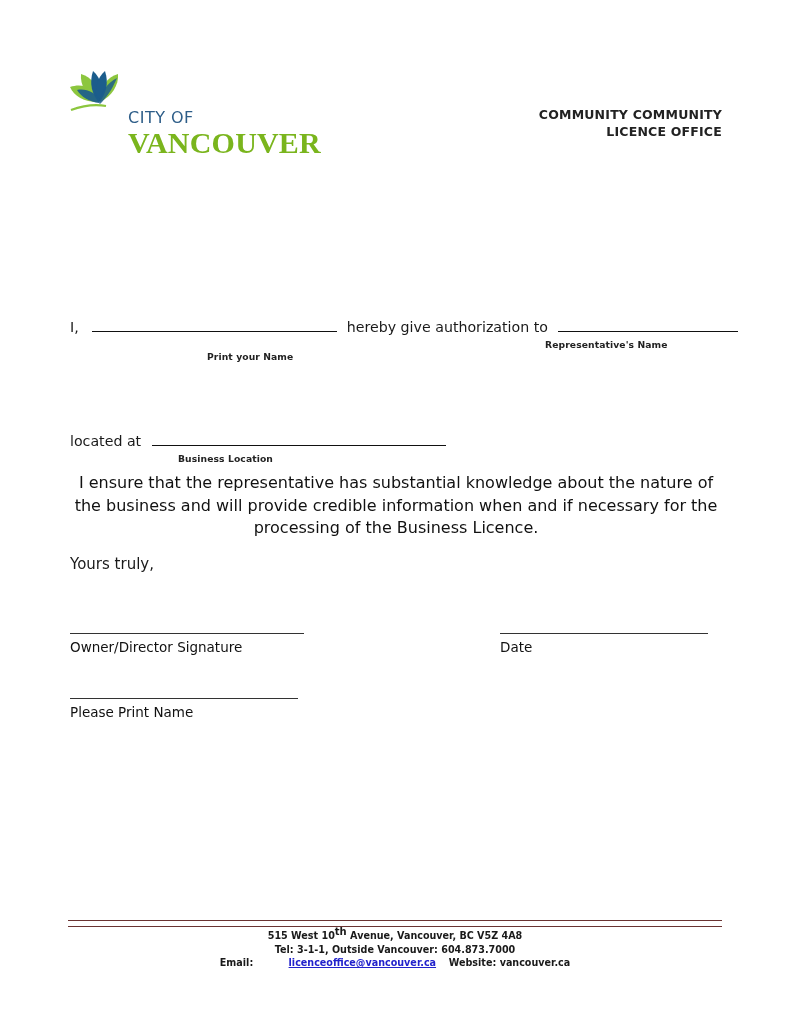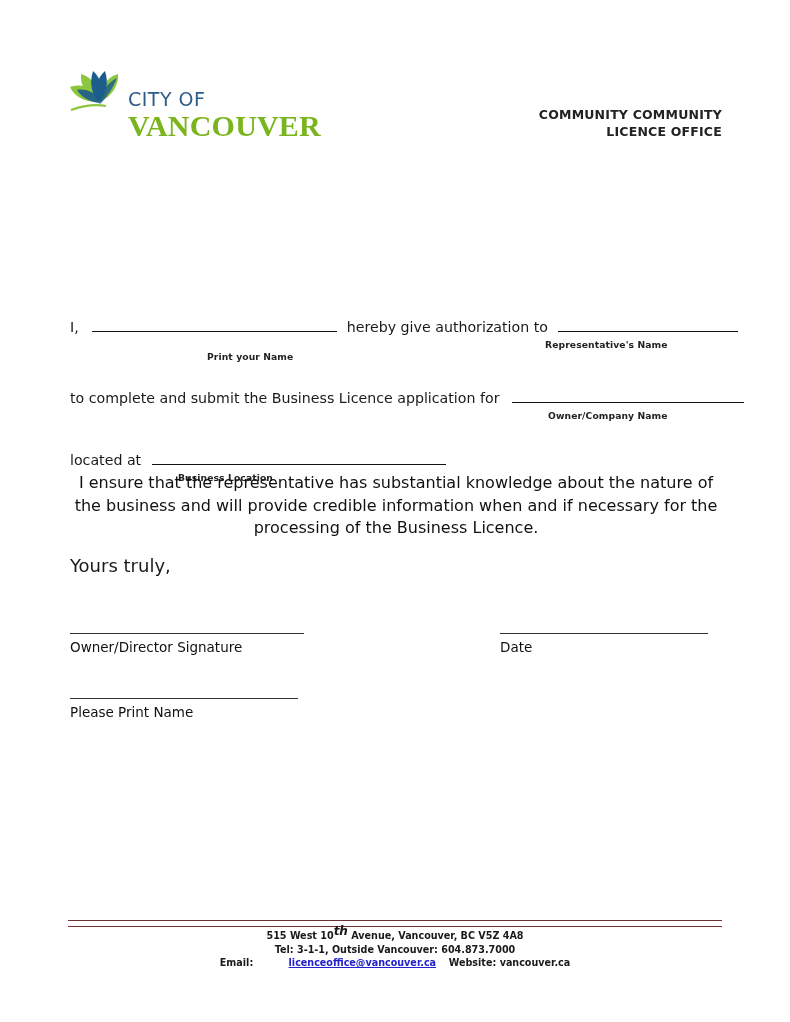--- a/index.html
+++ b/index.html
@@ -42,24 +42,25 @@
     height: 70px;
     flex: 0 0 auto;
     margin-right: 2px;
   }
   .logo-words {
     margin-top: 28px;
     margin-left: -4px;
   }
   .logo-cityof {
     font-family: "DejaVu Sans", sans-serif;
-    font-size: 19px;
+    font-size: 16px;
     letter-spacing: 0.5px;
     color: #2d5d88;
     line-height: 1;
+    margin-top: 20px;
   }
   .logo-vancouver {
     font-family: Liberation Serif, serif;
     font-size: 30px;
     font-weight: bold;
     letter-spacing: 0.2px;
     color: #7ab51d;
     line-height: 1.05;
     margin-top: 1px;
   }
@@ -134,21 +135,21 @@
     font-size: 16px;
     line-height: 1.42;
     color: #111111;
     text-align: center;
   }
 
   .closing {
     position: absolute;
     top: 250px;
     left: 0;
-    font-size: 18px;
+    font-size: 15px;
   }
 
   
   .sig-line {
     position: absolute;
     border-bottom: 1.4px solid #333333;
     height: 0;
   }
   .sig-label {
     position: absolute;
@@ -173,24 +174,23 @@
     left: 0;
     right: 0;
     top: 929px;
     text-align: center;
     font-size: 9.6px;
     font-weight: bold;
     line-height: 1.42;
     color: #1a1a1a;
   }
   .footer-text sup {
-    font-size: 12px;
+    font-size: 10px;
     vertical-align: super;
     line-height: 0;
-    font-style: italic;
   }
   .email-link {
     color: #2222cc;
     text-decoration: underline;
     padding-left: 32px;
   }
 </style>
 </head>
 <body>
 
@@ -233,25 +233,20 @@
 
     <div class="fill-row row1">
       <span>I,</span>
       <span class="blank" style="width:245px;margin-left:9px;"></span>
       <span style="margin-left:5px;">hereby give authorization to</span>
       <span class="blank" style="width:180px;margin-left:6px;"></span>
       <span class="caption" style="left:105px;top:34px;padding-left:32px;">Print your Name</span>
       <span class="caption" style="left:475px;top:22px;">Representative's Name</span>
     </div>
 
-    <div class="fill-row row2">
-      <span>to complete and submit the Business Licence application for</span>
-      <span class="blank" style="width:232px;margin-left:8px;"></span>
-      <span class="caption" style="left:478px;top:22px;">Owner/Company Name</span>
-    </div>
 
     <div class="fill-row row3">
       <span>located at</span>
       <span class="blank" style="width:294px;margin-left:6px;"></span>
       <span class="caption" style="left:108px;top:22px;">Business Location</span>
     </div>
 
     <div class="para">I ensure that the representative has substantial knowledge about the nature of the business and will provide credible information when and if necessary for the processing of the Business Licence.</div>
 
     <div class="closing">Yours truly,</div>

